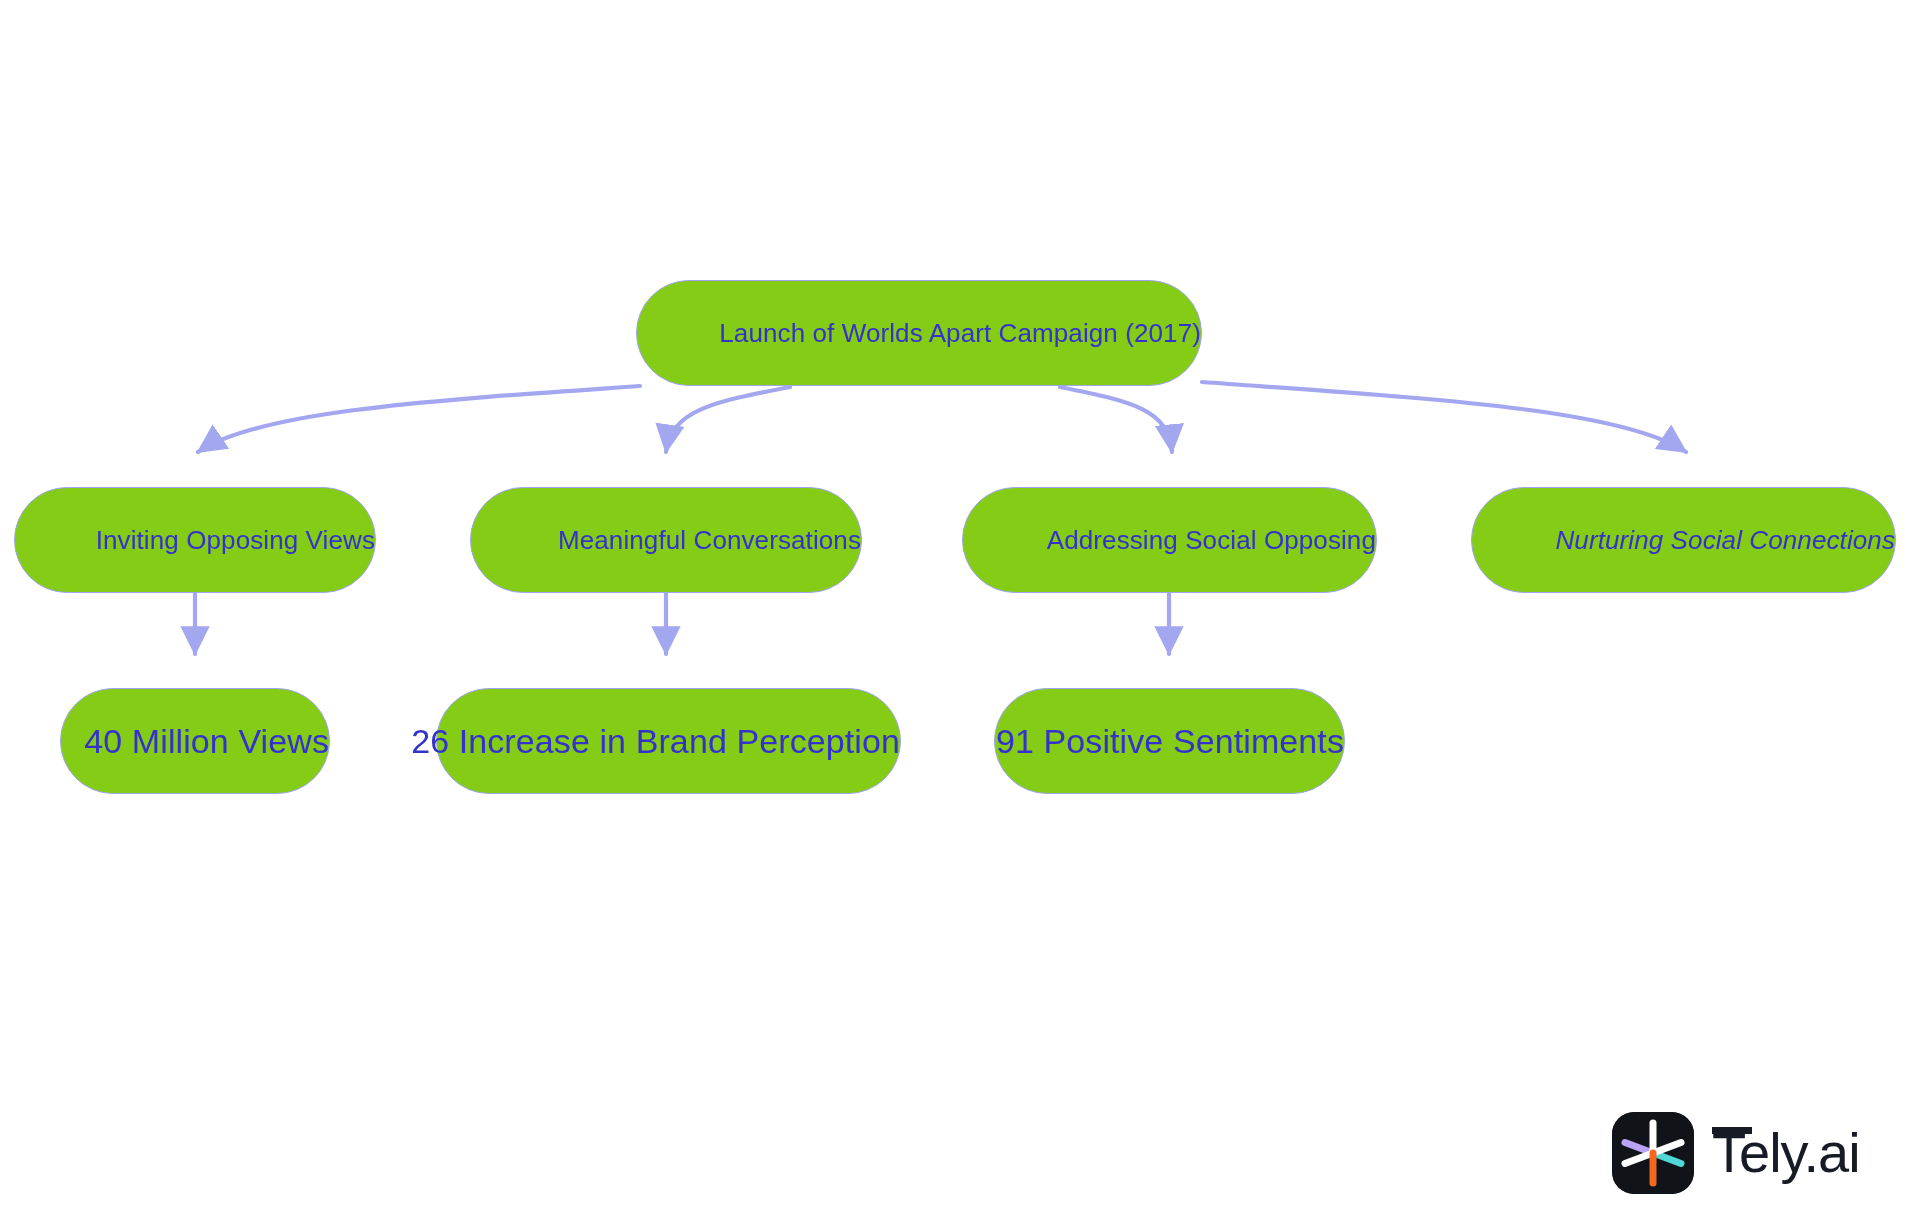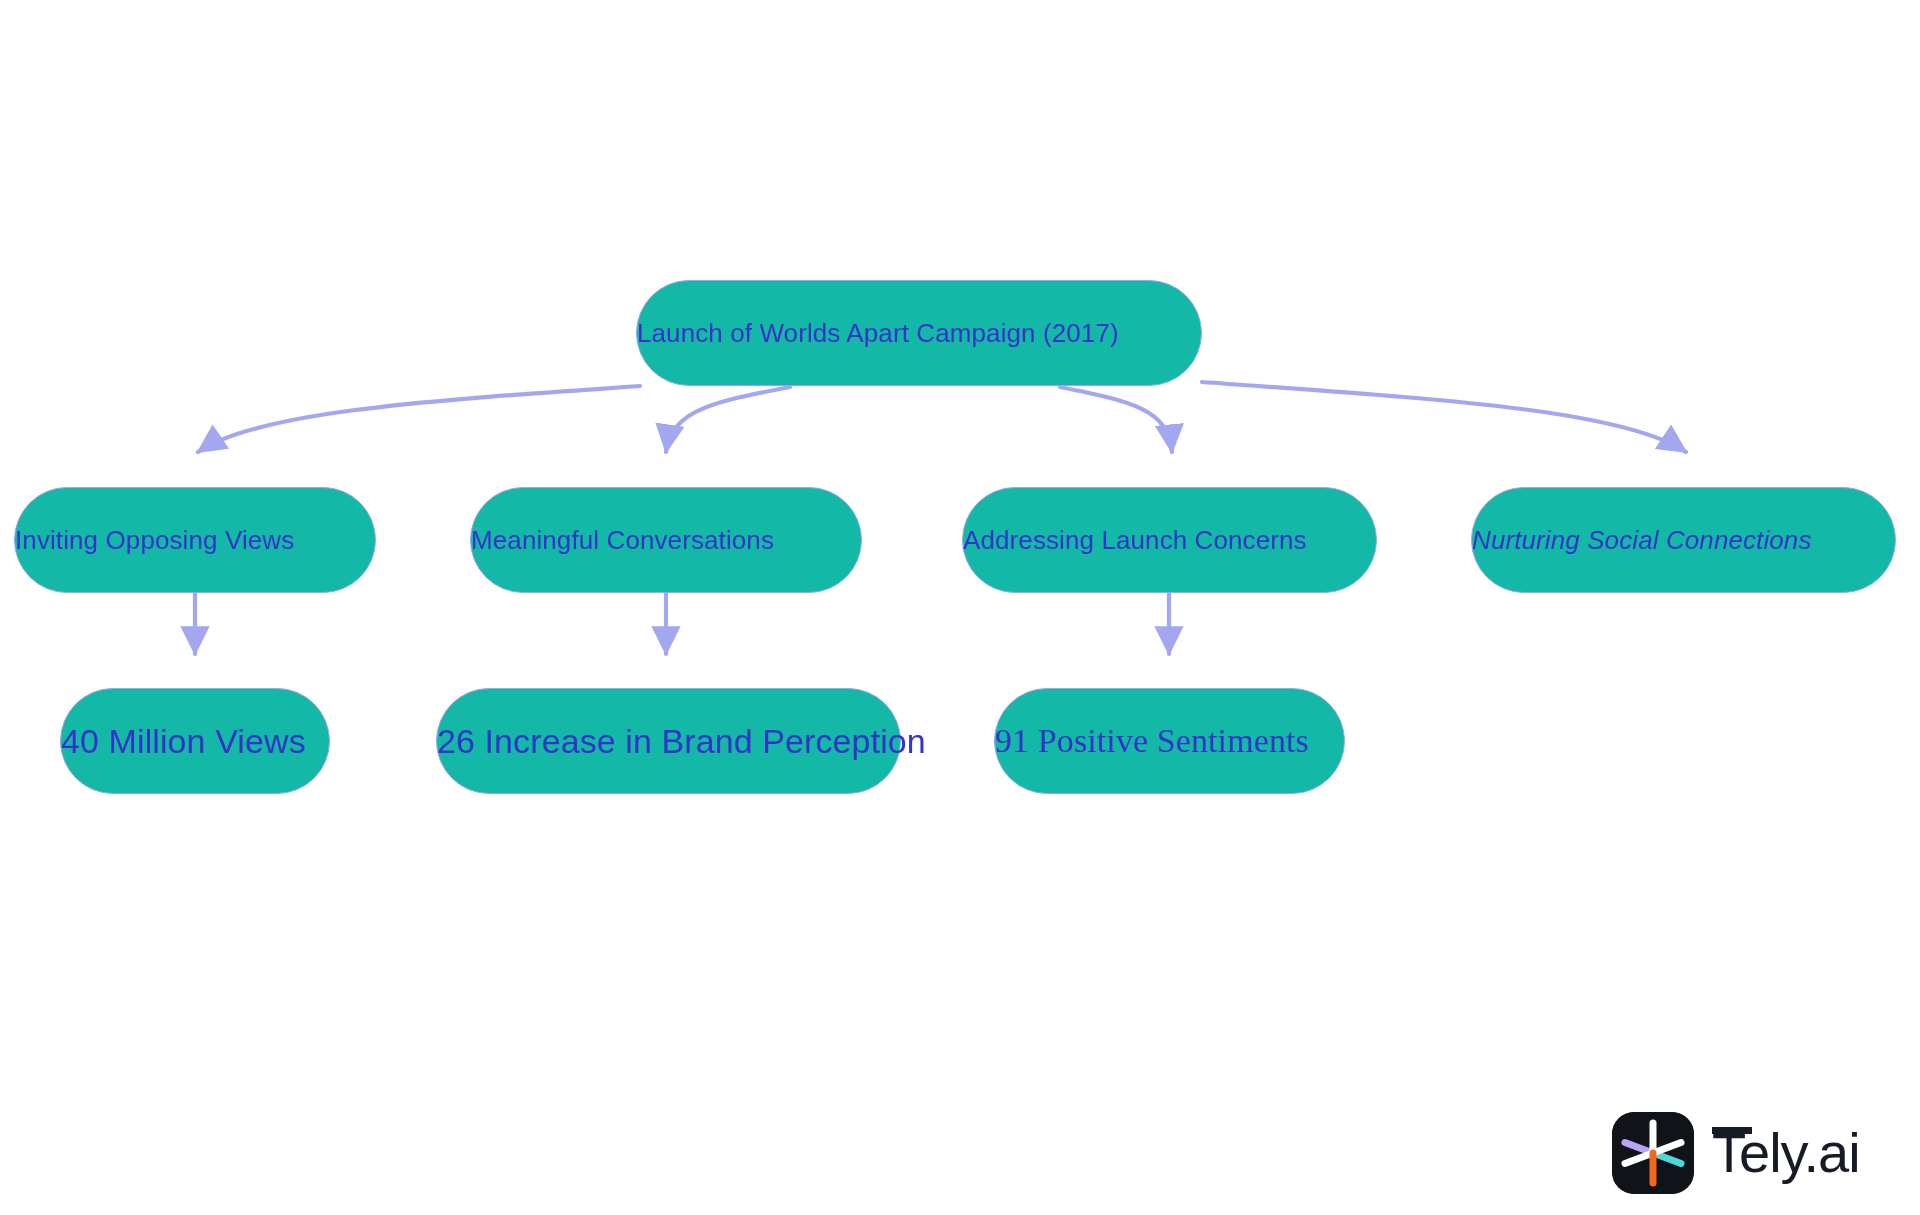--- a/index.html
+++ b/index.html
@@ -33,22 +33,22 @@
     pointer-events: none;
   }
 
   
   .node {
     position: absolute;
     z-index: 2;
     box-sizing: border-box;
     display: flex;
     align-items: center;
-    justify-content: flex-start;
-    background: #14b8a6;
+    justify-content: flex-end;
+    background: #84cc16;
     border: 1.6px solid #a0a4f2;
     border-radius: 999px;
     color: #3333cc;
     letter-spacing: 0.1px;
     white-space: nowrap;
     user-select: none;
   }
   .node-label {
     display: block;
     line-height: 1;
@@ -72,21 +72,21 @@
   .node.n-addressing    { left: 962px;  width: 415px; }
   .node.n-nurturing     { left: 1471px; width: 425px; font-style: italic; }
 
   .node.lvl3 {
     top: 688px;
     height: 106px;
     font-size: 34px;
   }
   .node.n-views         { left: 60px;  width: 270px; }
   .node.n-perception    { left: 436px; width: 465px; }
-  .node.n-sentiments    { left: 994px; width: 351px; font-family: Liberation Serif, serif; }
+  .node.n-sentiments    { left: 994px; width: 351px; }
 
   
   .brand {
     position: absolute;
     left: 1612px;
     top: 1112px;
     z-index: 3;
     display: flex;
     align-items: center;
     gap: 18px;
@@ -154,21 +154,21 @@
 
   <div class="node lvl2 n-meaningful">
     <span class="node-label">Meaningful Conversations</span>
   </div>
 
   <div class="node lvl2 n-inviting">
     <span class="node-label">Inviting Opposing Views</span>
   </div>
 
   <div class="node lvl2 n-addressing">
-    <span class="node-label">Addressing Launch Concerns</span>
+    <span class="node-label">Addressing Social Opposing</span>
   </div>
 
   <div class="node lvl2 n-nurturing">
     <span class="node-label">Nurturing Social Connections</span>
   </div>
 
   <div class="node lvl3 n-views">
     <span class="node-label">40 Million Views</span>
   </div>
 

